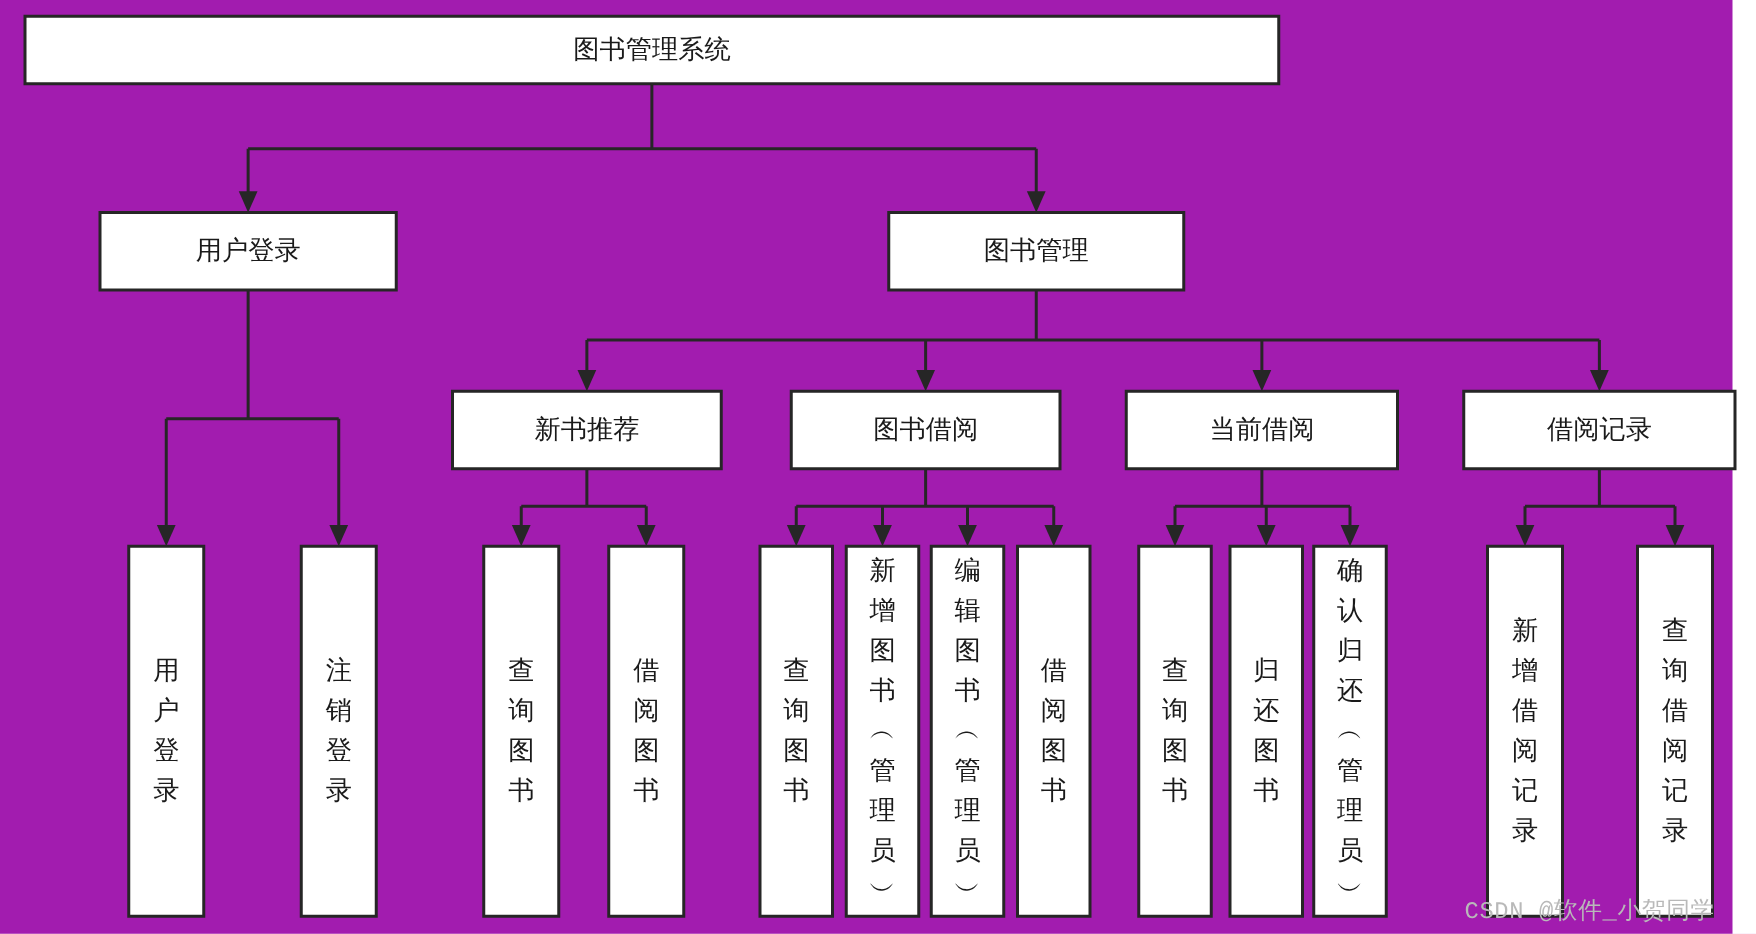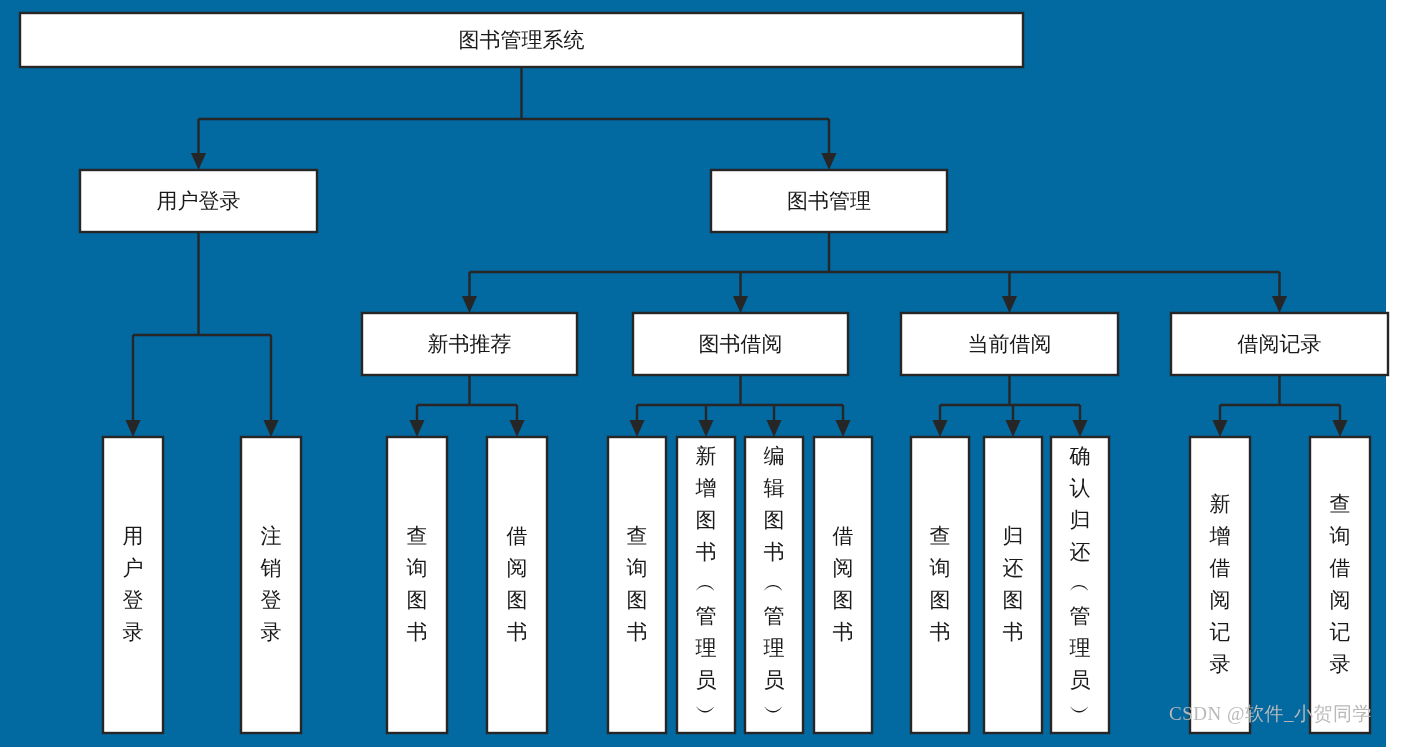--- a/index.html
+++ b/index.html
@@ -11,21 +11,21 @@
   body {
     width: 1405px;
     height: 747px;
     font-family: "Liberation Sans", "DejaVu Sans", sans-serif;
     overflow: hidden;
   }
   #diagram-root {
     position: relative;
     width: 1386px;
     height: 747px;
-    background: #0369a1;
+    background: #a21caf;
   }
   svg#tree-svg {
     position: absolute;
     left: 0;
     top: 0;
     width: 1405px;
     height: 747px;
     display: block;
   }
   .node-rect {
@@ -55,22 +55,22 @@
     fill: none;
     stroke-linecap: butt;
   }
   .arrow-head {
     fill: #262626;
     stroke: none;
   }
   .watermark-text {
     position: absolute;
     right: 14px;
-    bottom: 20px;
-    font-family: Liberation Serif, serif;
+    bottom: 6px;
+    font-family: Liberation Mono, monospace;
     font-size: 19px;
     color: #b9b9b9;
     letter-spacing: 0.5px;
     white-space: nowrap;
     pointer-events: none;
   }
 </style>
 </head>
 <body>
 

